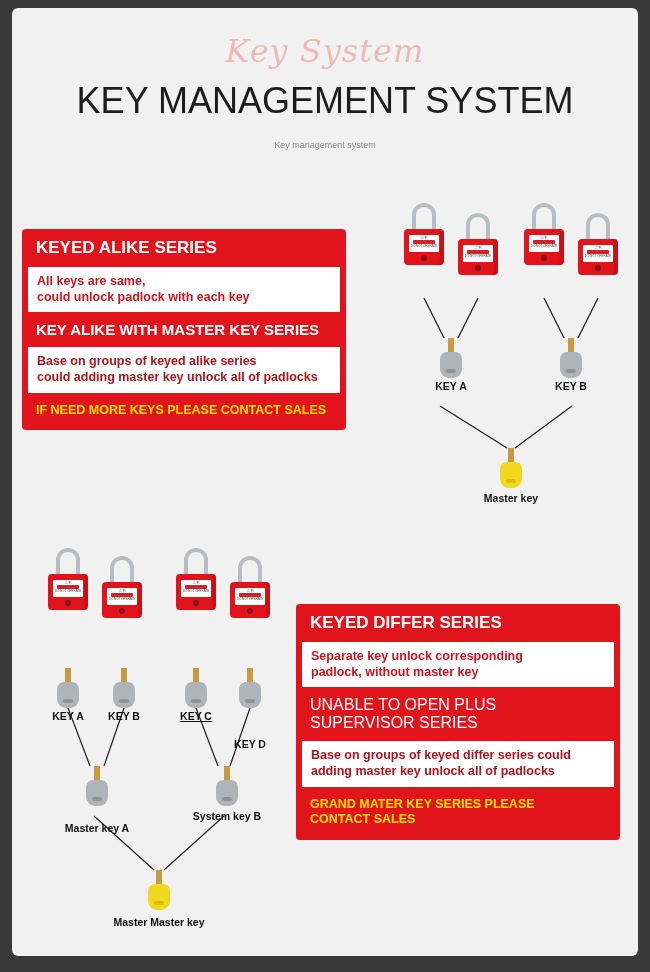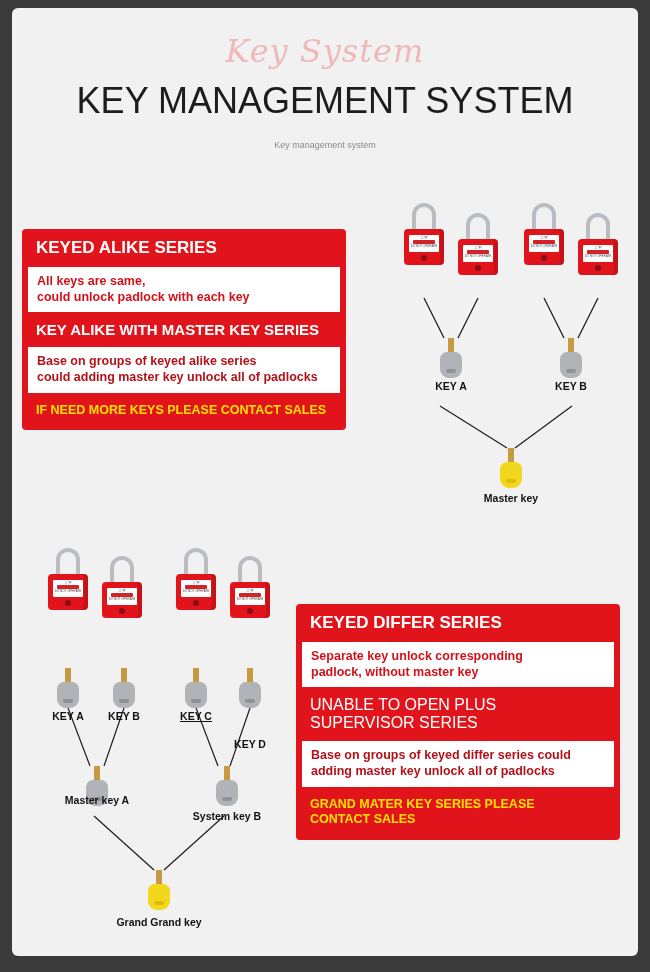--- a/index.html
+++ b/index.html
@@ -388,28 +388,28 @@
     <div class="key" style="left:227px; top:660px;">
       <div class="blade"></div>
       <div class="head"></div>
     </div>
     <div class="caption" style="left:208px; top:702px; width:60px;margin-top:28px;">KEY D</div>
 
     <div class="key" style="left:74px; top:758px;">
       <div class="blade"></div>
       <div class="head"></div>
     </div>
-    <div class="caption" style="left:30px; top:786px; width:110px;">Master key A</div>
+    <div class="caption" style="left:30px; top:814px; width:110px;">Master key A</div>
 
     <div class="key" style="left:204px; top:758px;">
       <div class="blade"></div>
       <div class="head"></div>
     </div>
     <div class="caption" style="left:160px; top:802px; width:110px;">System key B</div>
 
     <div class="key gold" style="left:136px; top:862px;">
       <div class="blade"></div>
       <div class="head"></div>
     </div>
-    <div class="caption" style="left:82px; top:908px; width:130px;">Grand Grand key</div>
+    <div class="caption" style="left:82px; top:908px; width:130px;">Master Master key</div>
 
   </div>
 </div>
 
 </body></html>

